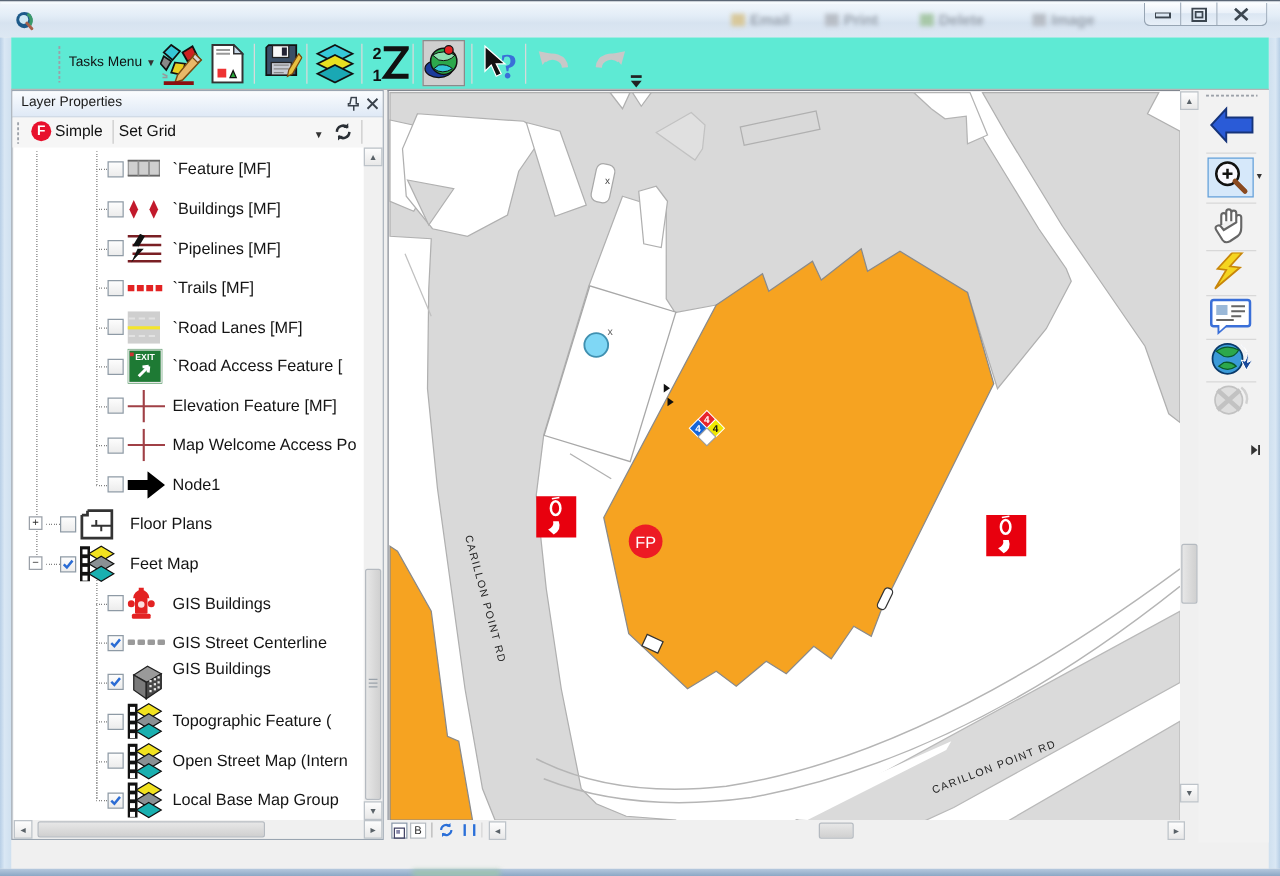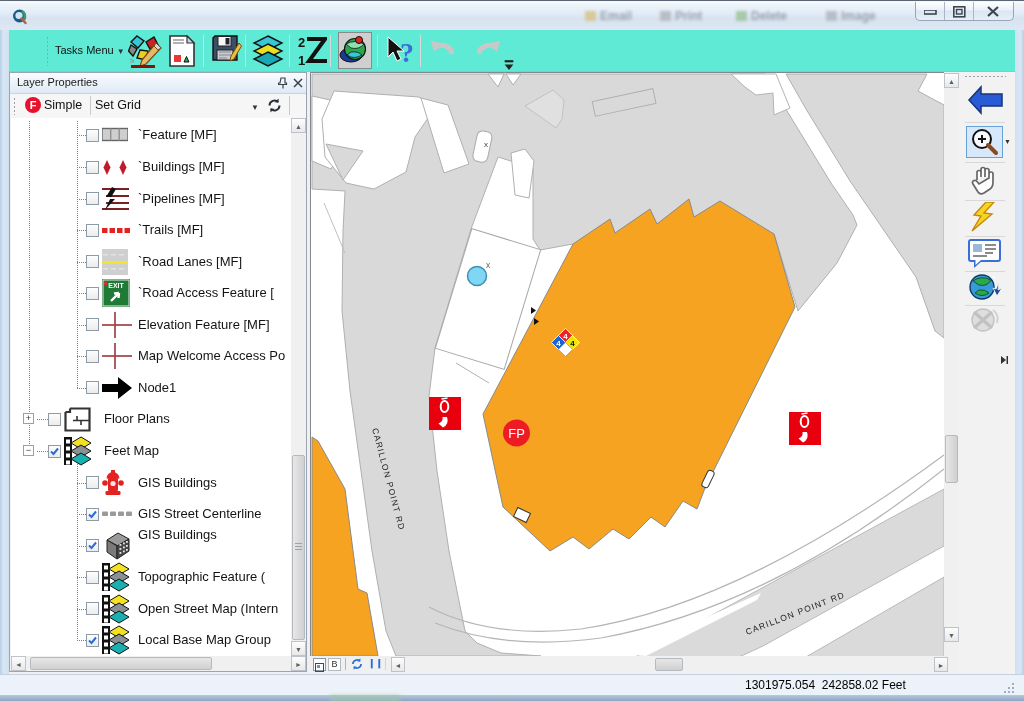--- a/index.html
+++ b/index.html
@@ -669,29 +669,16 @@
 </svg>
       </div>
     <div class="abs" style="left:40px;top:283px;width:10px;height:10px">
         <svg width="10" height="10">
           <path d="M2,1 L7,5 L2,9 Z" fill="#333"></path>
           <rect x="7.5" y="1" width="1.5" height="8" fill="#333"></rect>
         </svg>
       </div>
   </div>
 
-  <div id="statusbar">
-      <div class="txt">1301975.054&nbsp;&nbsp;242858.02 Feet</div>
-    <svg class="abs" style="left:1004px;top:8px" width="12" height="11">
-        <g fill="#9fb0c4">
-          <rect x="8" y="0" width="2" height="2"></rect>
-          <rect x="8" y="4" width="2" height="2"></rect>
-          <rect x="8" y="8" width="2" height="2"></rect>
-          <rect x="4" y="4" width="2" height="2"></rect>
-          <rect x="4" y="8" width="2" height="2"></rect>
-          <rect x="0" y="8" width="2" height="2"></rect>
-        </g>
-      </svg>
-  </div>
   <div id="bottomframe">
       <div style="position:absolute;left:330px;top:1px;width:70px;height:5px;background:#9ec4ae;filter:blur(2px)"></div>
     </div>
 </div>
 
 </body></html>

